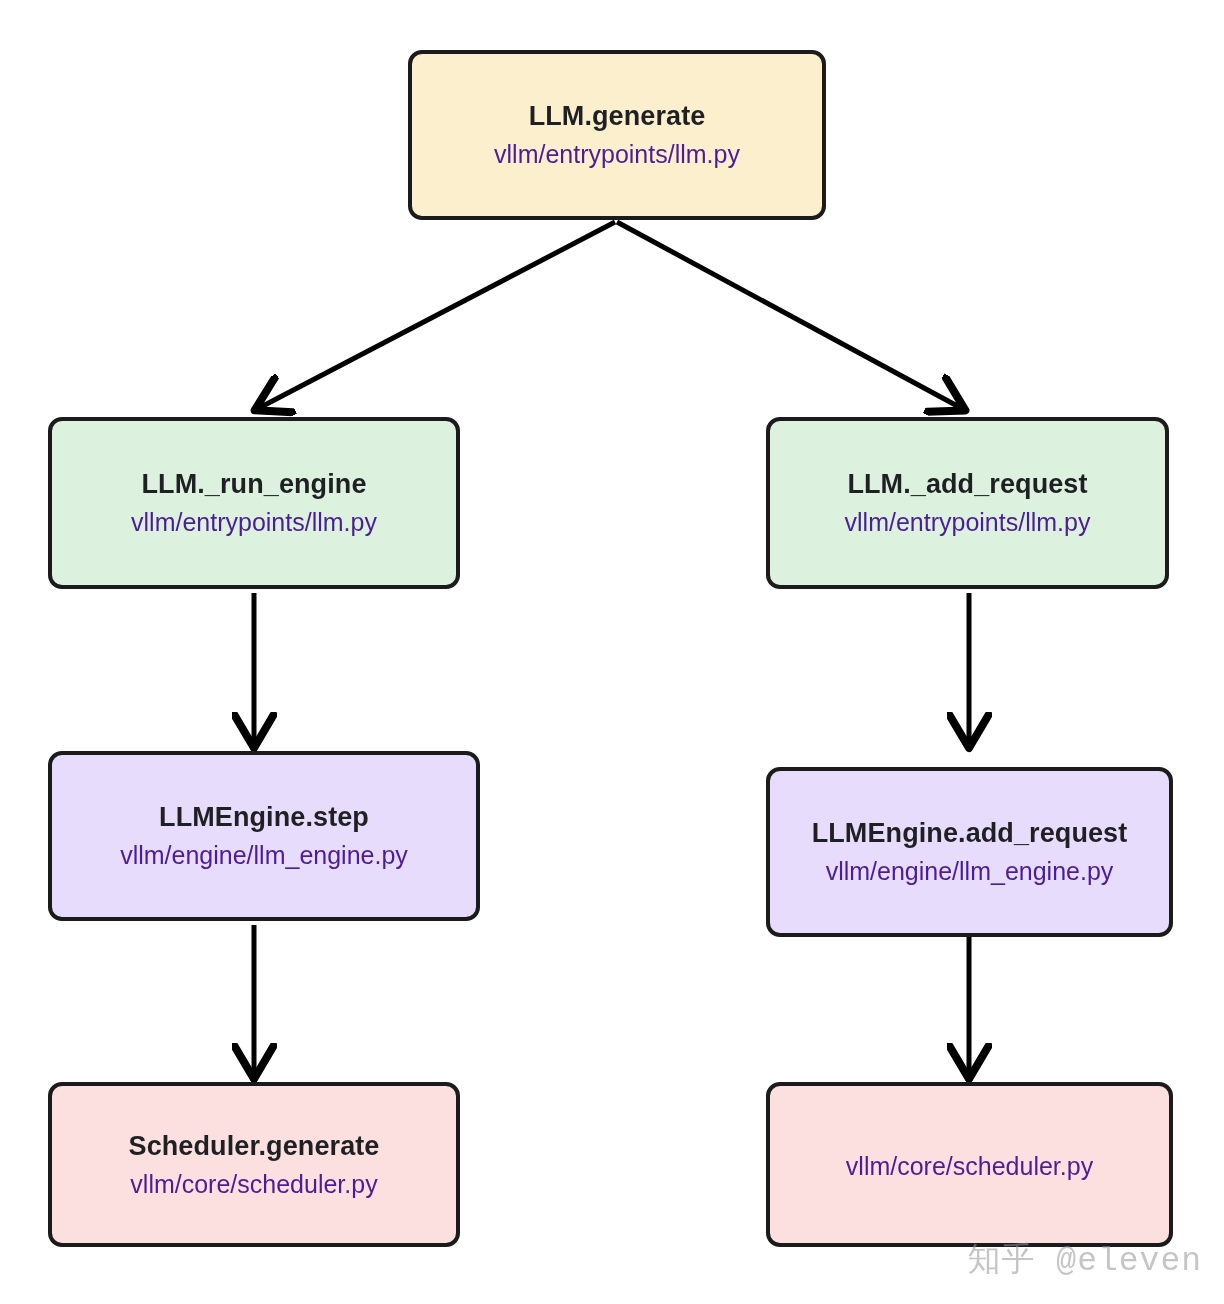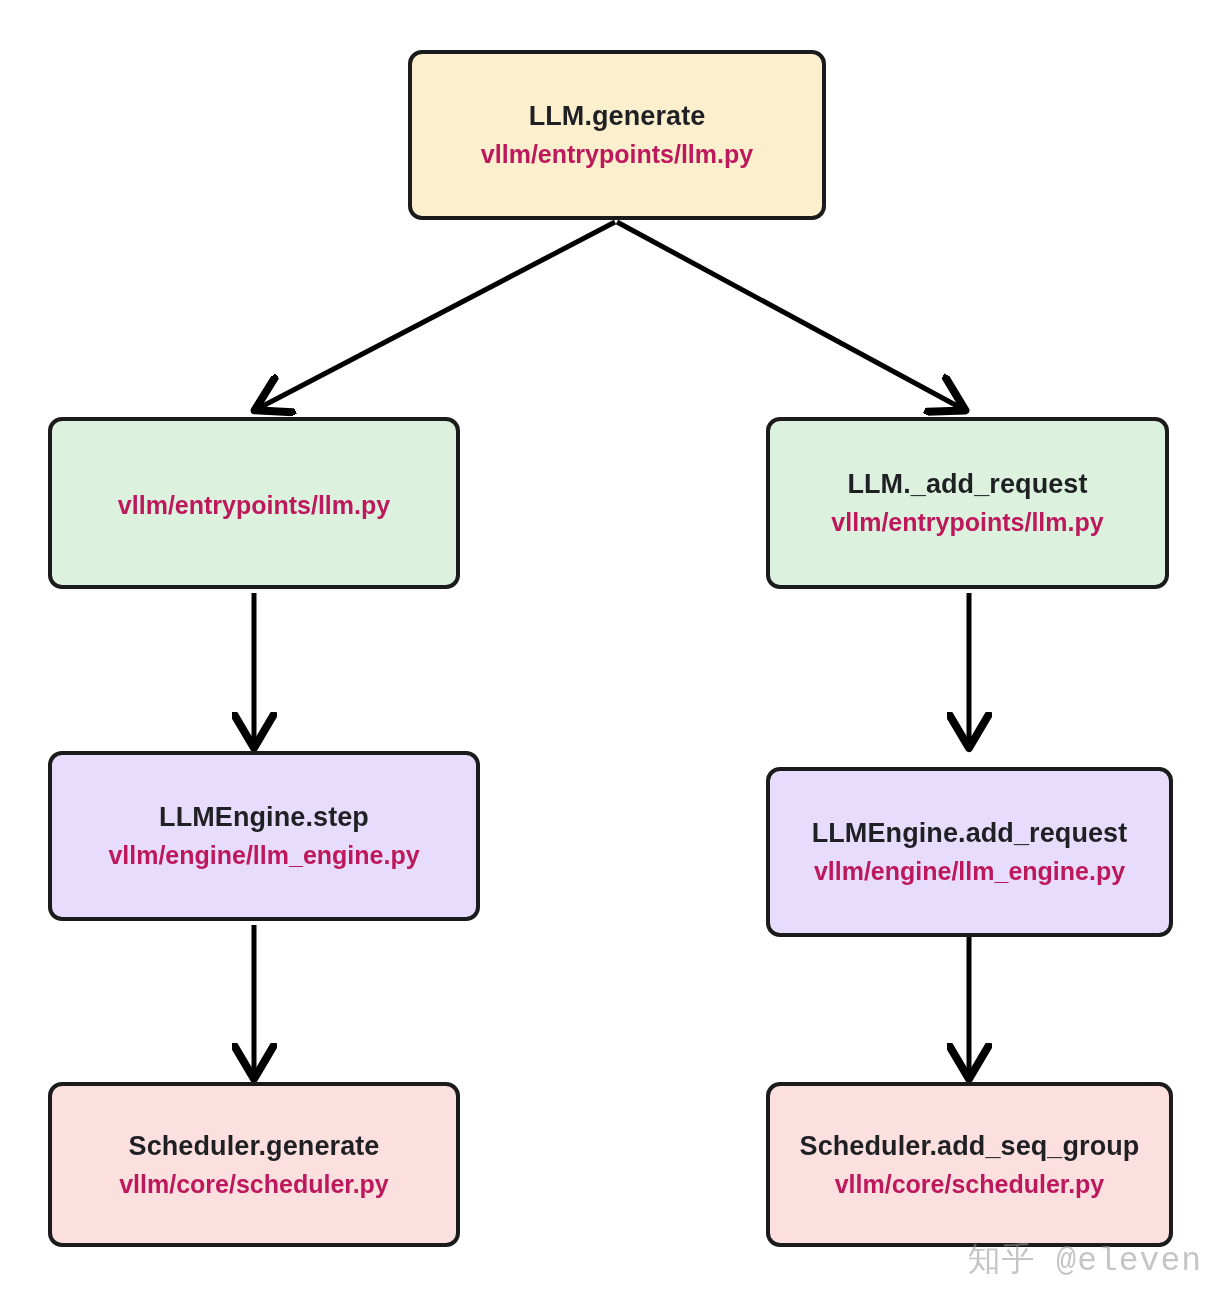--- a/index.html
+++ b/index.html
@@ -40,22 +40,22 @@
   .node-title {
     font-size: 27px;
     font-weight: bold;
     color: #1f2024;
     line-height: 1.28;
     letter-spacing: 0.1px;
     white-space: nowrap;
   }
   .node-sub {
     font-size: 25px;
-    font-weight: bold;
-    color: #be185d;
+    font-weight: normal;
+    color: #4c1d95;
     line-height: 1.3;
     margin-top: 4px;
     white-space: nowrap;
   }
   .watermark {
     position: absolute;
     right: 22px;
     bottom: 22px;
     font-size: 33px;
     color: rgba(150,150,155,0.55);
@@ -85,20 +85,21 @@
         <path d="M 969 925 L 969 1074" marker-end="url(#arrowhead)" stroke="#000000"></path>
       </g>
   </svg>
 
   <div class="node" style="left: 408px; top: 50px; width: 418px; height: 170px; background: rgb(252, 239, 205); border-color: rgb(27, 27, 27);">
     <div class="node-title">LLM.generate</div>
     <div class="node-sub">vllm/entrypoints/llm.py</div>
   </div>
 
   <div class="node" style="left: 48px; top: 417px; width: 412px; height: 172px; background: rgb(220, 242, 222); border-color: rgb(27, 27, 27);">
+    <div class="node-title">LLM._run_engine</div>
     <div class="node-sub">vllm/entrypoints/llm.py</div>
   </div>
 
   <div class="node" style="left: 766px; top: 417px; width: 403px; height: 172px; background: rgb(220, 242, 222); border-color: rgb(27, 27, 27);">
     <div class="node-title">LLM._add_request</div>
     <div class="node-sub">vllm/entrypoints/llm.py</div>
   </div>
 
   <div class="node" style="left: 48px; top: 751px; width: 432px; height: 170px; background: rgb(231, 220, 251); border-color: rgb(27, 27, 27);">
     <div class="node-title">LLMEngine.step</div>
@@ -109,19 +110,18 @@
     <div class="node-title">LLMEngine.add_request</div>
     <div class="node-sub">vllm/engine/llm_engine.py</div>
   </div>
 
   <div class="node" style="left: 48px; top: 1082px; width: 412px; height: 165px; background: rgb(252, 223, 223); border-color: rgb(27, 27, 27);">
     <div class="node-title">Scheduler.generate</div>
     <div class="node-sub">vllm/core/scheduler.py</div>
   </div>
 
   <div class="node" style="left: 766px; top: 1082px; width: 407px; height: 165px; background: rgb(252, 223, 223); border-color: rgb(27, 27, 27);">
-    <div class="node-title">Scheduler.add_seq_group</div>
     <div class="node-sub">vllm/core/scheduler.py</div>
   </div>
 
   <div class="watermark">知乎 @eleven</div>
 
 </div>
 
 </body></html>

